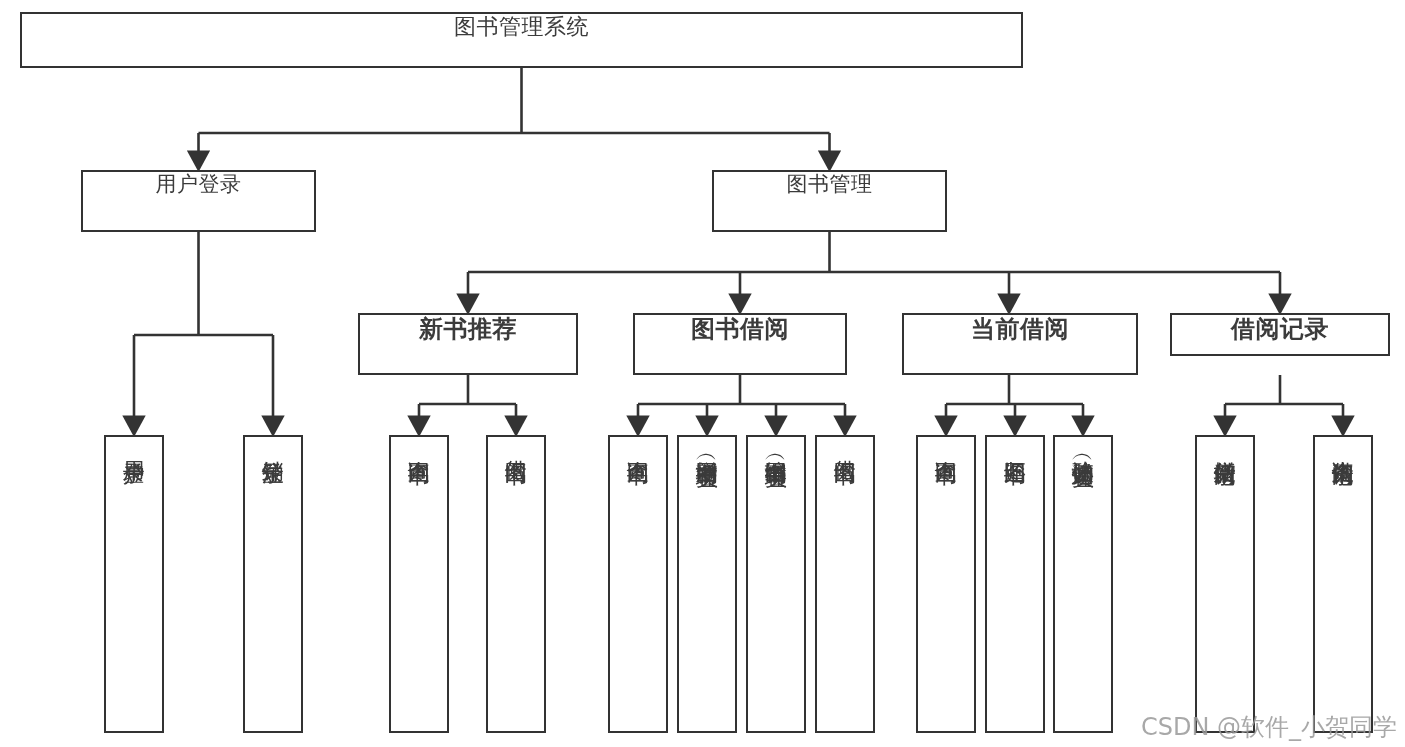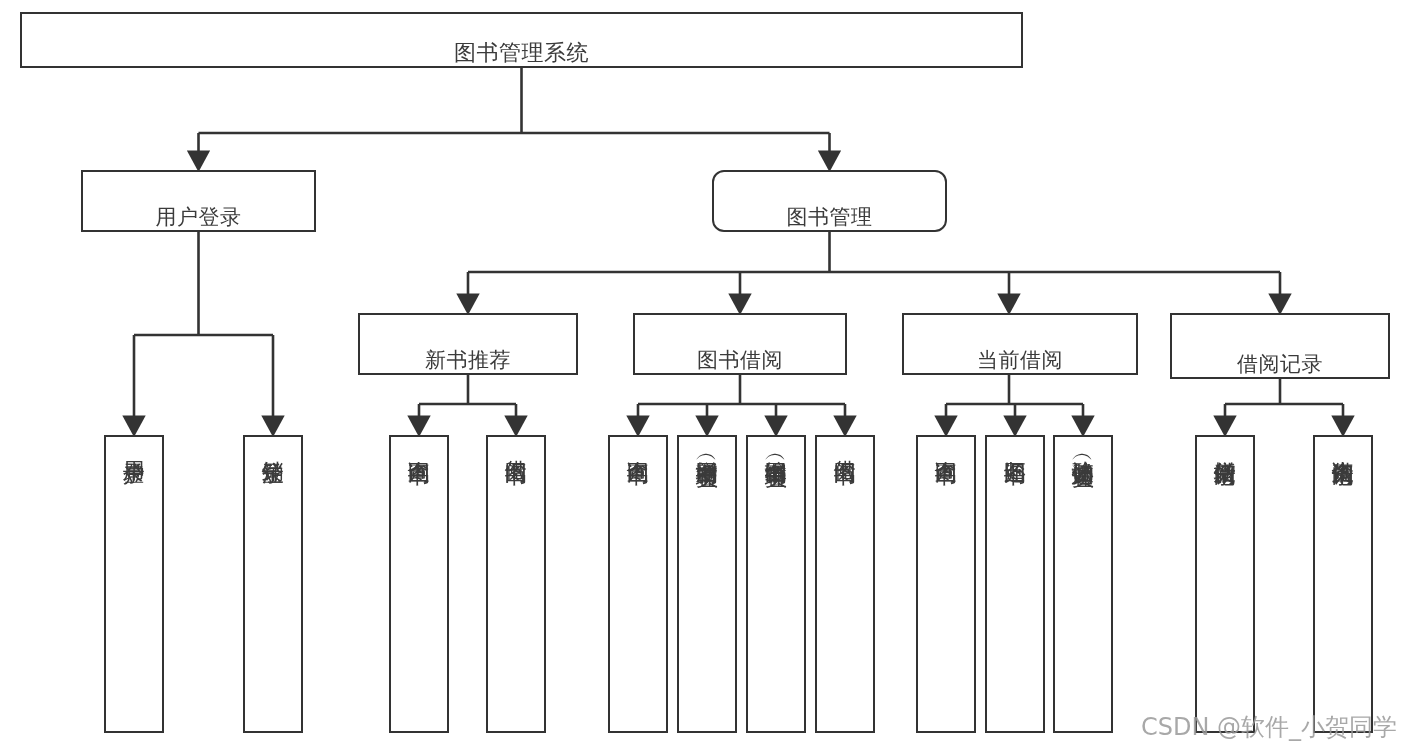--- a/index.html
+++ b/index.html
@@ -25,34 +25,34 @@
     width: 1405px;
     height: 747px;
     pointer-events: none;
   }
   .node {
     position: absolute;
     box-sizing: border-box;
     border: 2px solid #333333;
     background: #ffffff;
     display: flex;
-    align-items: flex-end;
+    align-items: flex-start;
     justify-content: center;
     color: #3b3b3b;
     z-index: 2;
   }
   .node .label {
     color: #3b3b3b;
     line-height: 1.18;
     text-align: center;
     letter-spacing: 0.5px;
   }
   .node.root .label { font-size: 22px; }
   .node.lvl1 .label { font-size: 21px; }
-  .node.lvl2 .label { font-size: 21px; }
+  .node.lvl2 .label { font-size: 24px; font-weight: bold; }
   .node.leaf {
     align-items: flex-start;
     padding-top: 6px;
   }
   .node.leaf .label {
     font-size: 22px;
     writing-mode: vertical-rl;
     text-orientation: upright;
     line-height: 1.06;
     letter-spacing: 1px;
@@ -119,33 +119,33 @@
       </g>
   </svg>
 
   <div id="nodes">
       <div class="node root" style="left: 20px; top: 12px; width: 1003px; height: 56px;">
         <div class="label">图书管理系统</div>
       </div>
       <div class="node lvl1" style="left: 81px; top: 170px; width: 235px; height: 62px;">
         <div class="label">用户登录</div>
       </div>
-      <div class="node lvl1" style="left: 712px; top: 170px; width: 235px; height: 62px; border-radius: 12px;">
+      <div class="node lvl1" style="left: 712px; top: 170px; width: 235px; height: 62px;">
         <div class="label">图书管理</div>
       </div>
       <div class="node lvl2" style="left: 358px; top: 313px; width: 220px; height: 62px;">
         <div class="label">新书推荐</div>
       </div>
       <div class="node lvl2" style="left: 633px; top: 313px; width: 214px; height: 62px;">
         <div class="label">图书借阅</div>
       </div>
       <div class="node lvl2" style="left: 902px; top: 313px; width: 236px; height: 62px;">
         <div class="label">当前借阅</div>
       </div>
-      <div class="node lvl2" style="left: 1170px; top: 313px; width: 220px; height: 66px;">
+      <div class="node lvl2" style="left: 1170px; top: 313px; width: 220px; height: 43px;">
         <div class="label">借阅记录</div>
       </div>
       <div class="node leaf" style="left: 104px; top: 435px; width: 60px; height: 298px;">
         <div class="label">用户登录</div>
       </div>
       <div class="node leaf" style="left: 243px; top: 435px; width: 60px; height: 298px;">
         <div class="label">注销登录</div>
       </div>
       <div class="node leaf" style="left: 389px; top: 435px; width: 60px; height: 298px;">
         <div class="label">查询图书</div>

